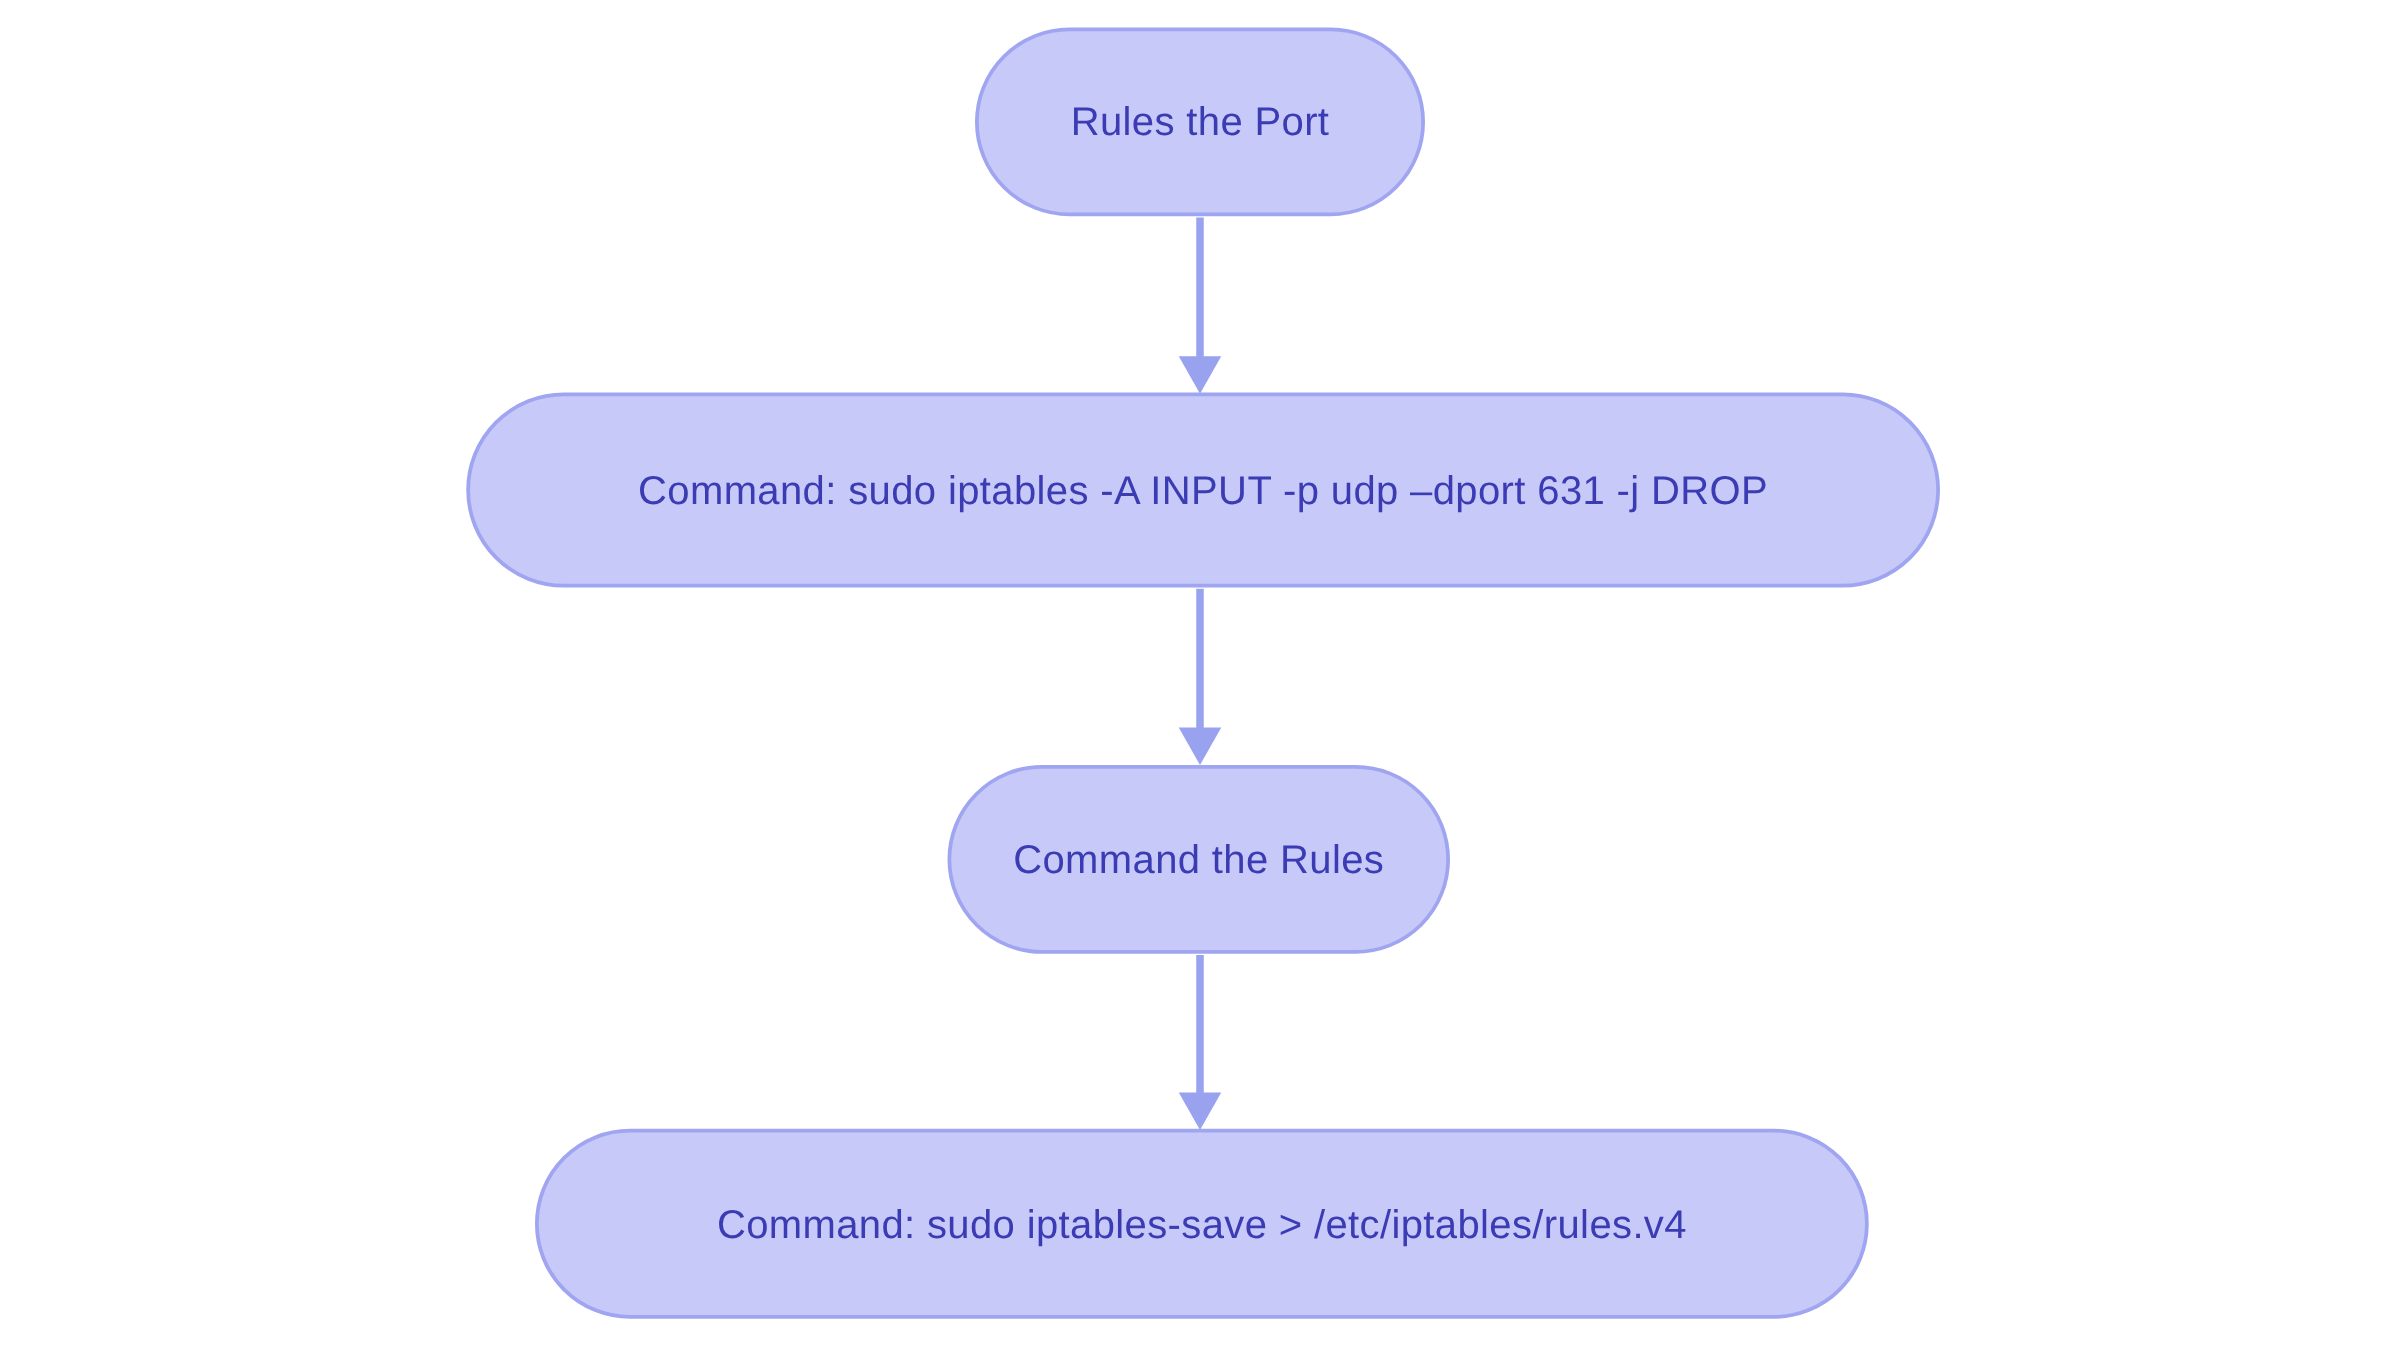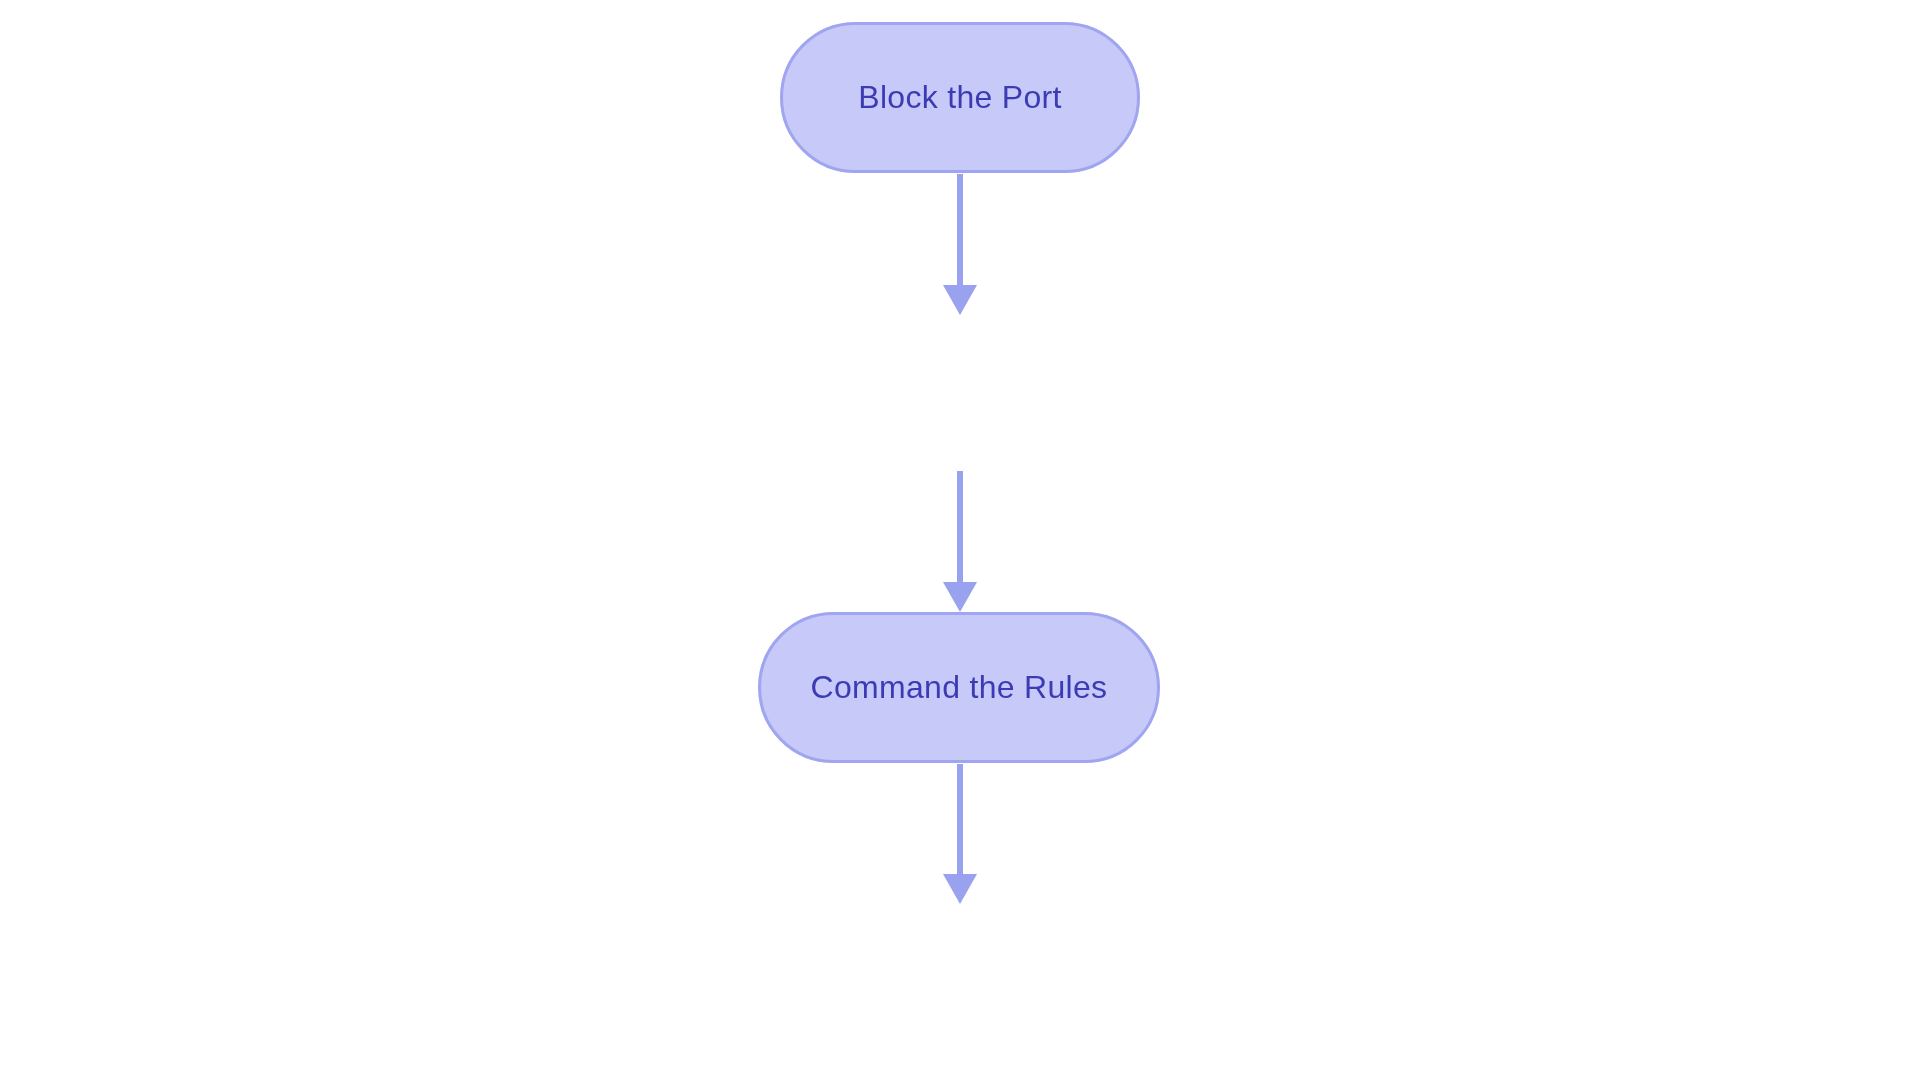--- a/index.html
+++ b/index.html
@@ -64,37 +64,43 @@
     border-right:17px solid transparent;
     border-top:30px solid var(--arrow);
   }
 </style>
 </head>
 <body>
 
 <div class="canvas">
 
   <div class="node node-1">
-    <span>Block the Port</span>
+    <span>Rules the Port</span>
   </div>
 
   <div class="arrow arrow-1">
     <div class="shaft"></div>
     <div class="head"></div>
   </div>
 
+  <div class="node node-2">
+    <span>Command: sudo iptables -A INPUT -p udp –dport 631 -j DROP</span>
+  </div>
 
   <div class="arrow arrow-2">
     <div class="shaft"></div>
     <div class="head"></div>
   </div>
 
   <div class="node node-3">
     <span>Command the Rules</span>
   </div>
 
   <div class="arrow arrow-3">
     <div class="shaft"></div>
     <div class="head"></div>
   </div>
 
+  <div class="node node-4">
+    <span>Command: sudo iptables-save &gt; /etc/iptables/rules.v4</span>
+  </div>
 
 </div>
 
 </body></html>

